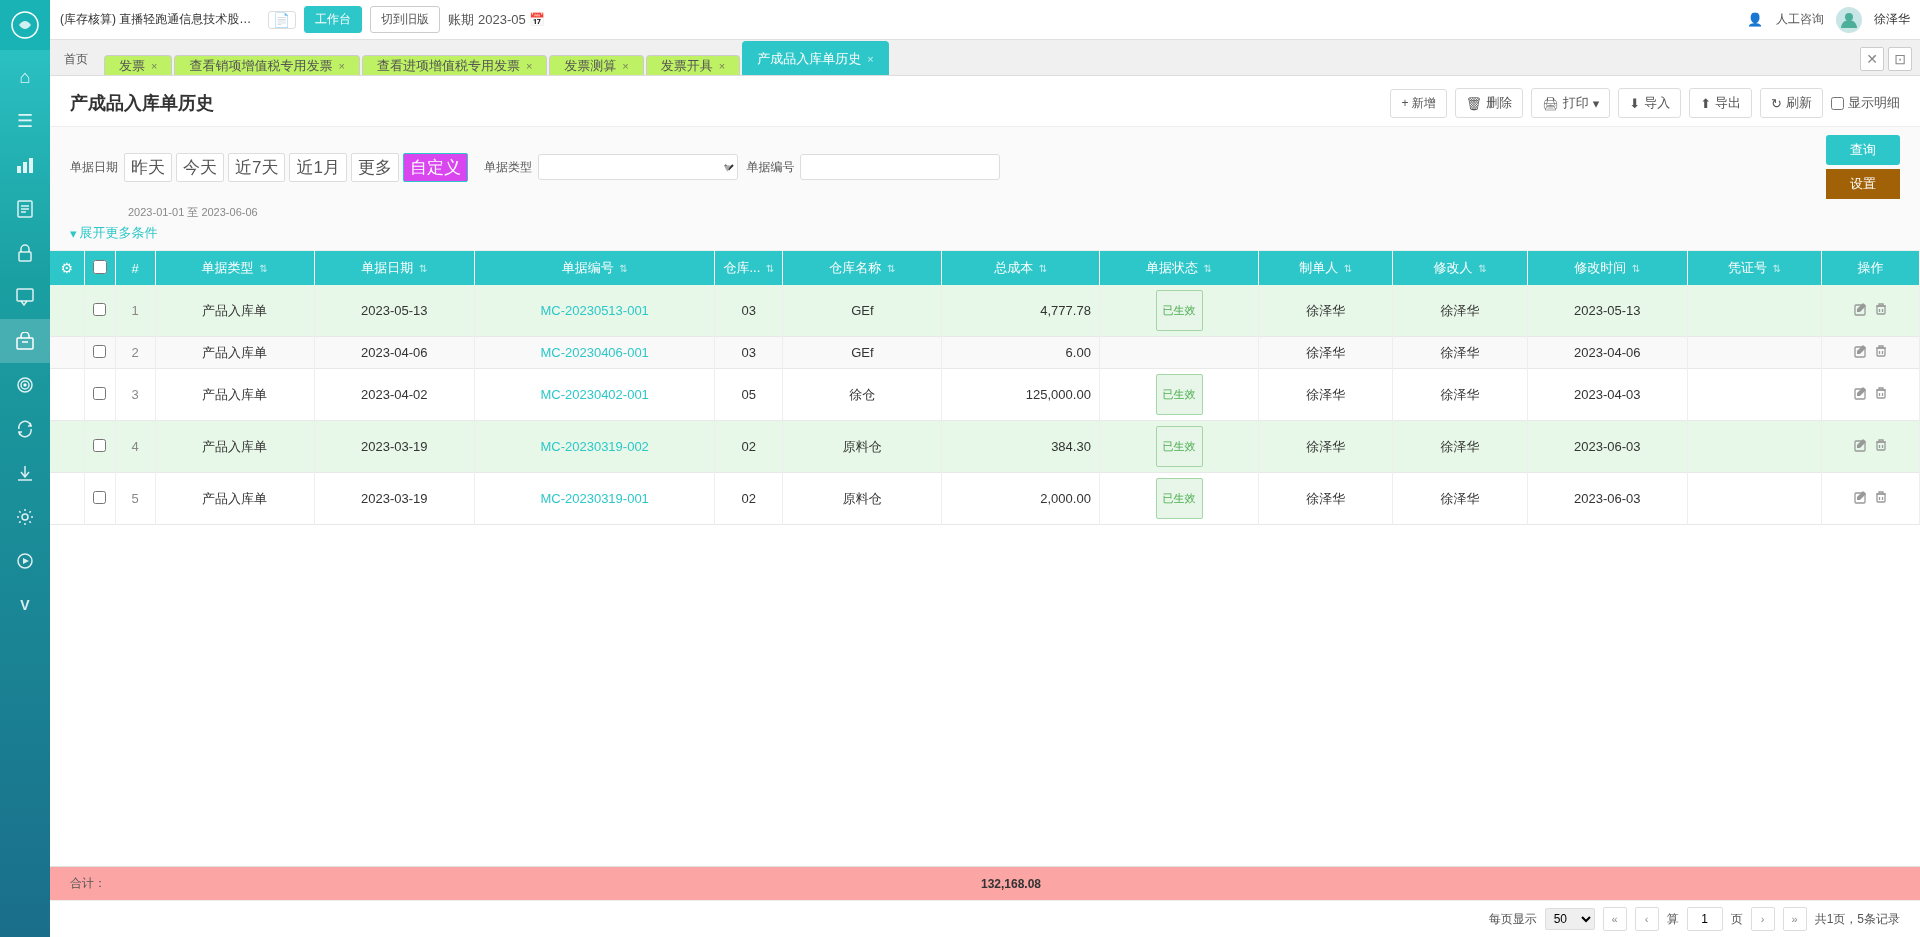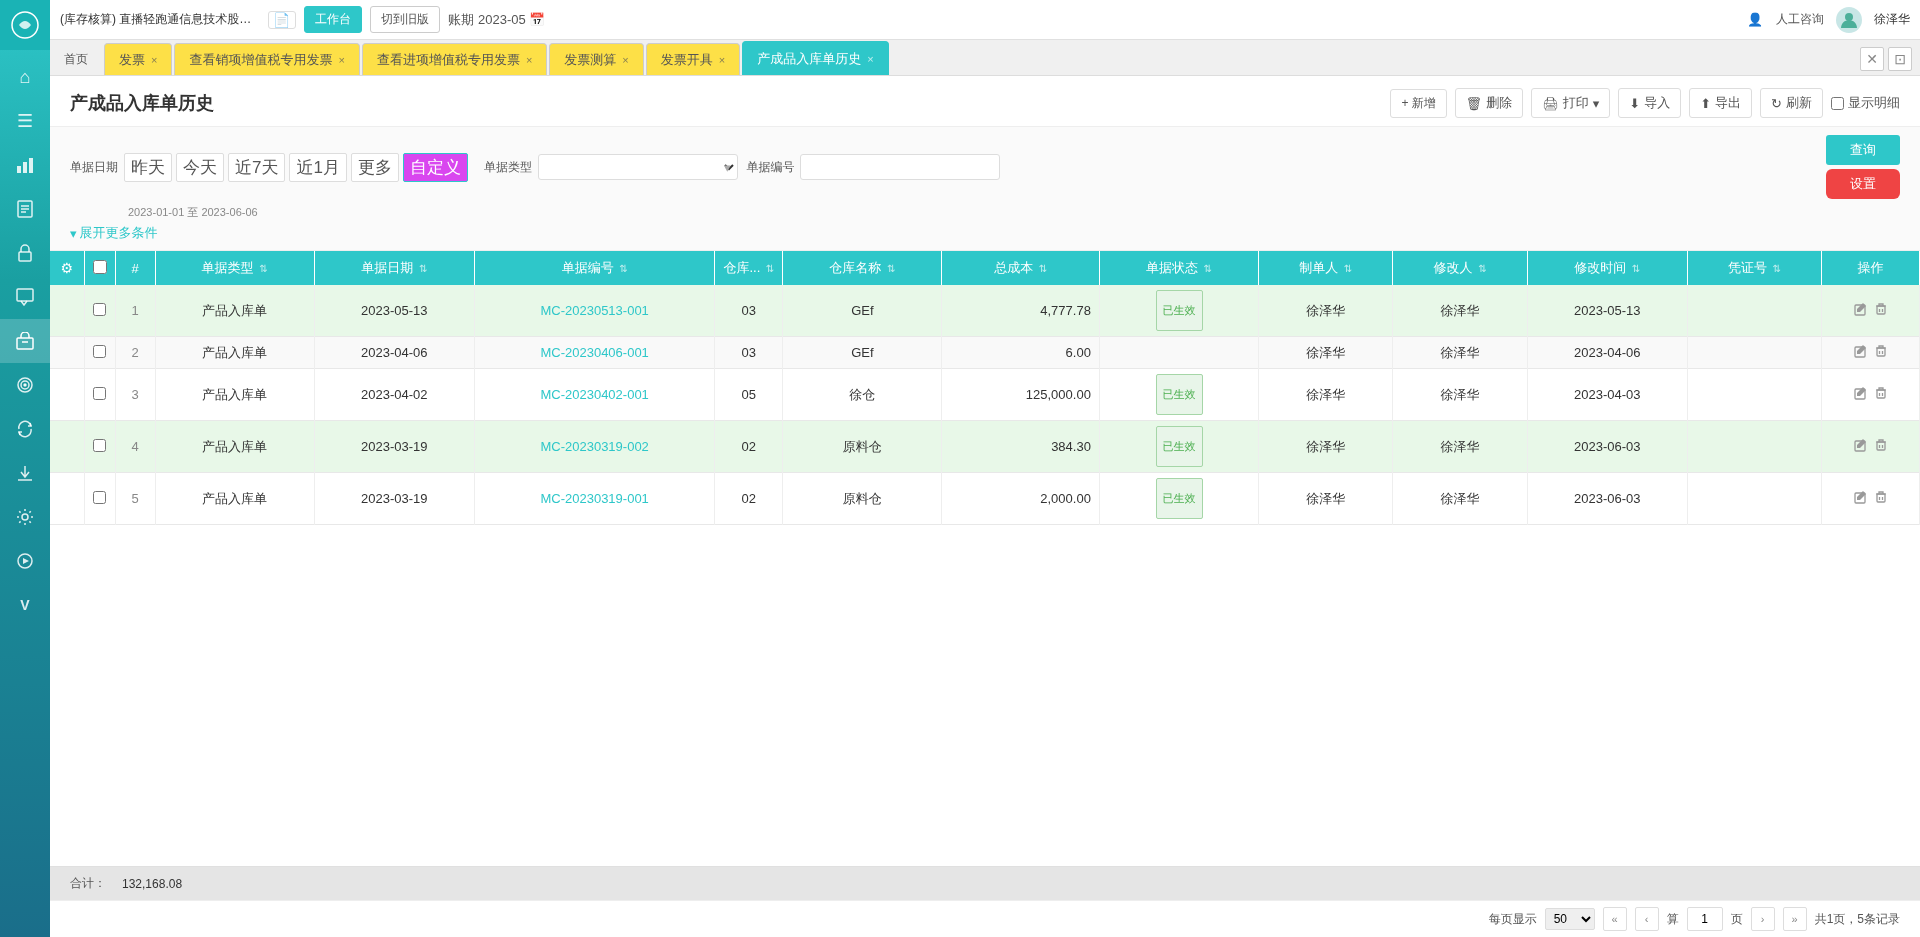--- a/index.html
+++ b/index.html
@@ -117,29 +117,29 @@
       height: 36px;
       background: #f0f0f0;
       border-bottom: 1px solid #ddd;
       display: flex;
       align-items: flex-end;
       padding-left: 0;
       flex-shrink: 0;
       overflow: hidden;
     }
     .tab-item {
-      height: 32px;
+      height: 20px;
       padding: 0 14px;
       display: flex;
       align-items: center;
       gap: 6px;
       cursor: pointer;
       font-size: 12px;
       color: #555;
-      background: #fde047;
+      background: #bef264;
       border: 1px solid #ccc;
       border-bottom: none;
       border-radius: 4px 4px 0 0;
       margin-right: 2px;
       white-space: nowrap;
     }
     .tab-item.active {
       background: #2ec7c9;
       color: white;
       border-color: #2ec7c9;
@@ -311,24 +311,24 @@
       padding: 6px 24px;
       background: #2ec7c9;
       color: white;
       border: none;
       border-radius: 3px;
       cursor: pointer;
       font-size: 13px;
     }
     .set-btn {
       padding: 6px 20px;
-      background: #ef4444;
+      background: #a16207;
       color: white;
       border: none;
-      border-radius: 6px;
+      border-radius: 0;
       cursor: pointer;
       font-size: 13px;
     }
     .filter-right {
       display: flex;
       flex-direction: column;
       gap: 4px;
       margin-left: auto;
       padding-left: 40px;
     }
@@ -412,36 +412,37 @@
       color: #999;
       font-size: 14px;
     }
     .settings-icon-cell {
       width: 34px;
     }
 
     
     .table-footer {
       padding: 8px 20px;
-      background: #e5e5e5;
+      background: #fca5a5;
       border-top: 1px solid #e0e0e0;
       display: flex;
       align-items: center;
       gap: 16px;
       flex-shrink: 0;
     }
     .summary-label {
       font-size: 12px;
       color: #555;
     }
     .summary-value {
       font-size: 12px;
       color: #333;
-      font-weight: normal;
+      font-weight: bold;
       flex: 1;
+      text-align: center;
     }
 
     
     .pagination-bar {
       padding: 6px 20px;
       display: flex;
       align-items: center;
       justify-content: flex-end;
       gap: 8px;
       background: white;

